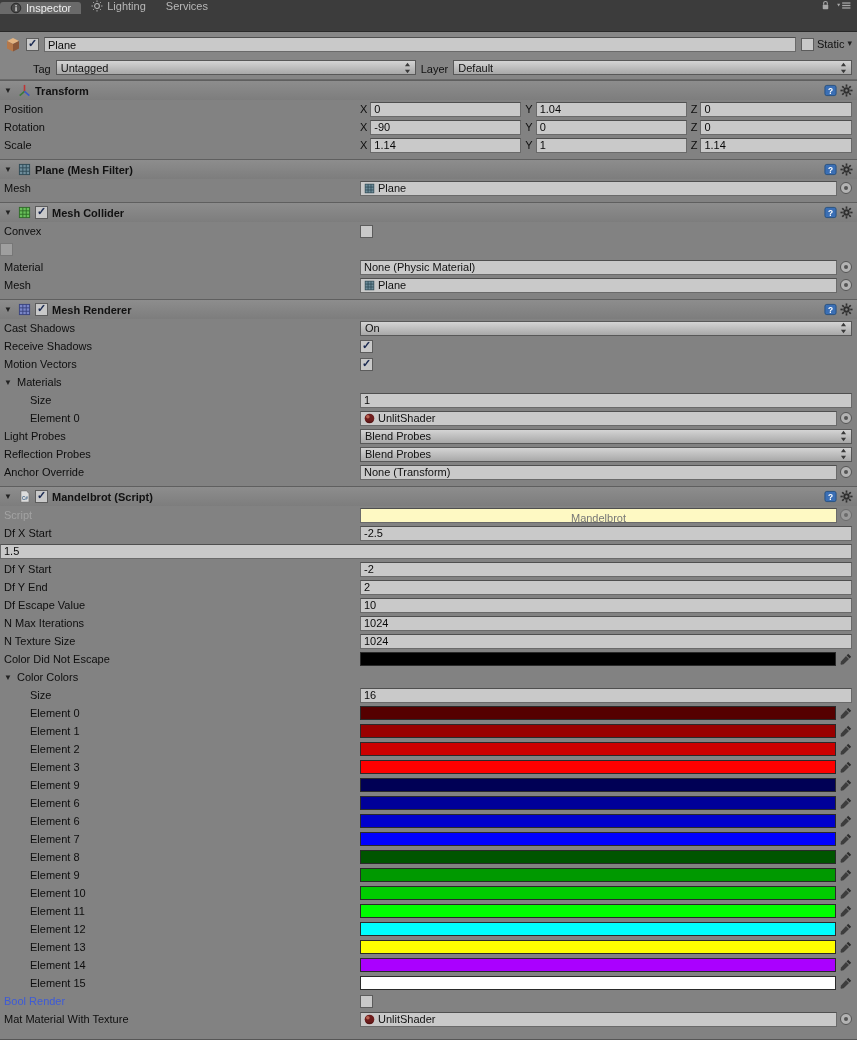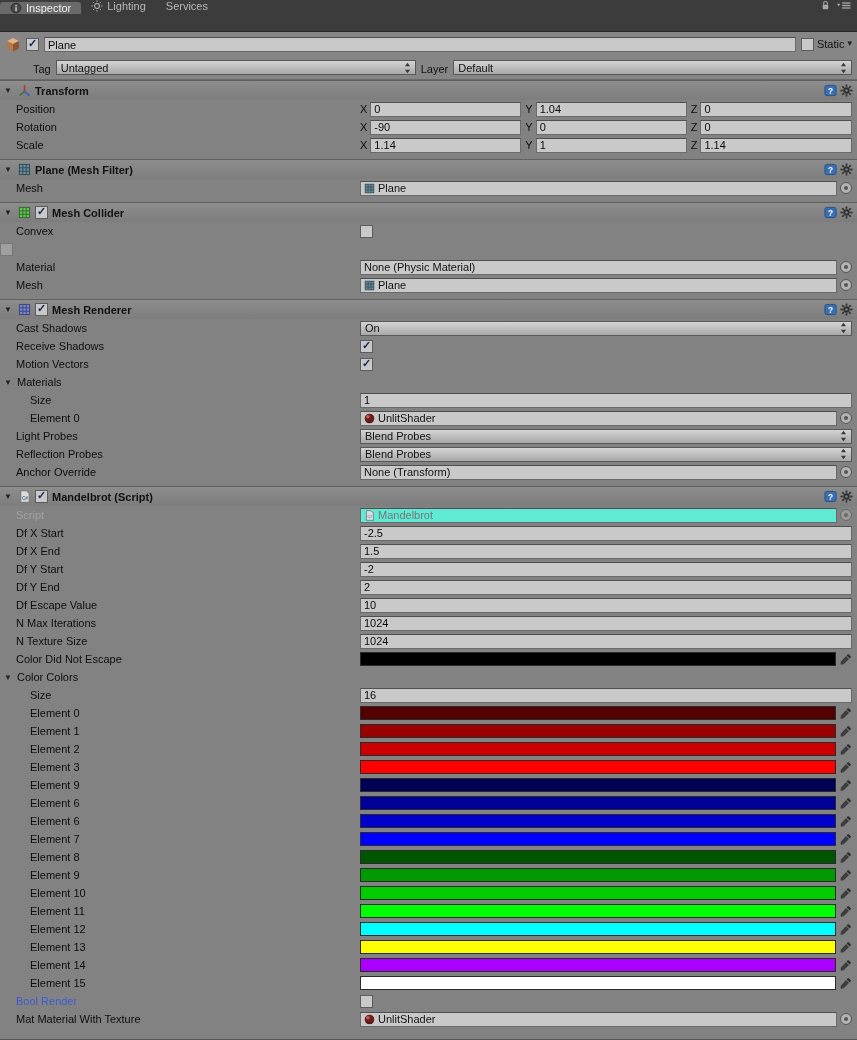--- a/index.html
+++ b/index.html
@@ -20,21 +20,21 @@
 
   
   .go-header { padding:3px 5px 4px 5px; border-bottom:1px solid #6a6a6a; background:#868686; }
   .go-row1 { display:flex; align-items:center; gap:5px; height:19px; }
   .go-row2 { display:flex; align-items:flex-end; gap:5px; height:19px; margin-top:2px; padding-left:28px; }
   .name-field { flex:1; }
   .static-group { display:flex; align-items:flex-start; gap:3px; }
 
   
   .row { display:flex; align-items:center; height:18px; padding-right:5px; }
-  .label { width:360px; padding-left:16px; white-space:nowrap; overflow:hidden; flex:none; color:#0e0e0e; }
+  .label { width:360px; padding-left:4px; white-space:nowrap; overflow:hidden; flex:none; color:#0e0e0e; }
   .label.fold-label { padding-left:4px; display:flex; align-items:center; gap:3px; }
   .label.indent2 { padding-left:30px; }
   .label.disabled { color:#a3a3a3; }
   .fold { font-size:8px; color:#222; width:10px; display:inline-block; }
 
   .field {
     flex:1; height:15px; background:#c9c9c9;
     border:1px solid #6a6a6a; border-top-color:#4f4f4f;
     font-family:"Liberation Sans", sans-serif; font-size:11px; color:#0a0a0a;
     padding:0 3px; min-width:0;
@@ -46,21 +46,21 @@
     border:1px solid #585858; display:flex; align-items:center;
     padding:0 4px; min-width:0; position:relative;
   }
   .dropdown span.val { flex:1; overflow:hidden; white-space:nowrap; }
 
   .objfield {
     flex:1; height:15px; background:#c9c9c9;
     border:1px solid #6a6a6a; border-top-color:#4f4f4f;
     display:flex; align-items:center; gap:3px; padding:0 3px; min-width:0;
   }
-  .objfield.disabled { background:#5eead4; color:#777; }
+  .objfield.disabled { background:#fef9c3; color:#777;flex-direction:column; }
   .picker {
     width:12px; height:12px; border-radius:50%;
     background:#b3b3b3; border:1px solid #555;
     margin-left:3px; flex:none; position:relative;
   }
   .picker::after { content:""; position:absolute; left:3px; top:3px; width:4px; height:4px; border-radius:50%; background:#555; }
   .picker.disabled { opacity:.5; }
 
   .checkbox {
     width:13px; height:13px; background:#c9c9c9;
@@ -513,21 +513,20 @@
       <span>Mandelbrot</span>
     </div>
     <span class="picker disabled"></span>
   </div>
 
   <div class="row">
     <div class="label">Df X Start</div>
     <input class="field" readonly="" value="-2.5" style="">
   </div>
   <div class="row">
-    <div class="label">Df X End</div>
     <input class="field" readonly="" value="1.5" style="">
   </div>
   <div class="row">
     <div class="label">Df Y Start</div>
     <input class="field" readonly="" value="-2" style="">
   </div>
   <div class="row">
     <div class="label">Df Y End</div>
     <input class="field" readonly="" value="2" style="">
   </div>

